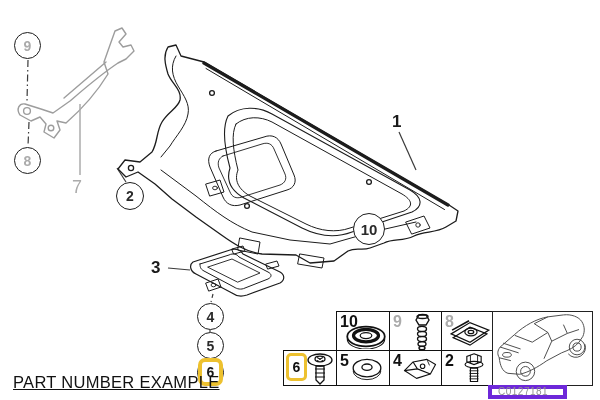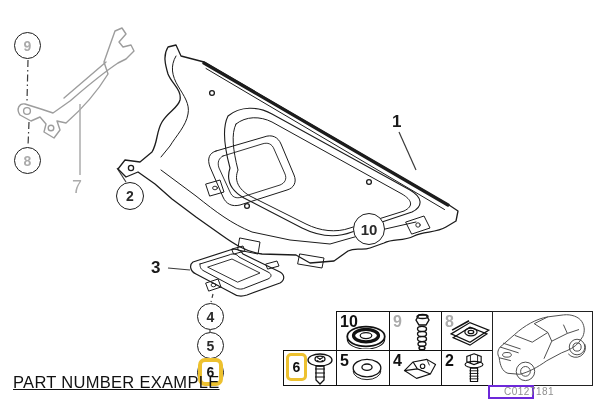--- a/index.html
+++ b/index.html
@@ -49,24 +49,24 @@
     border:3.5px solid var(--c-highlight);border-radius:5px;background:#fff;
     display:flex;align-items:center;justify-content:center;
     font-size:14px;font-weight:700;color:#111;
   }
   .cell svg{position:absolute;}
   .car-box{
     position:absolute;left:492px;top:311px;width:101px;height:75px;
     box-sizing:border-box;border:1px solid #222;background:#fff;
   }
   .code-box{
-    position:absolute;left:488px;top:385px;width:46px;height:14px;
-    box-sizing:border-box;border:2px solid #6d28d9;background:#fff;
+    position:absolute;left:488px;top:385px;width:79px;height:14px;
+    box-sizing:border-box;border:4px solid #6d28d9;background:#fff;
     font-size:10px;color:#8f8f8f;display:flex;align-items:center;justify-content:flex-start;
-    padding-left:14px;letter-spacing:0.5px;line-height:1;
+    padding-left:6px;letter-spacing:0.5px;line-height:1;
   }
 </style>
 </head>
 <body>
 
 <div class="stage">
 
   <svg class="lineart" width="600" height="400" viewBox="0 0 600 400">
 
     <g fill="none" stroke="#9d9d9d" stroke-width="1.4" stroke-linejoin="round" stroke-linecap="round">

